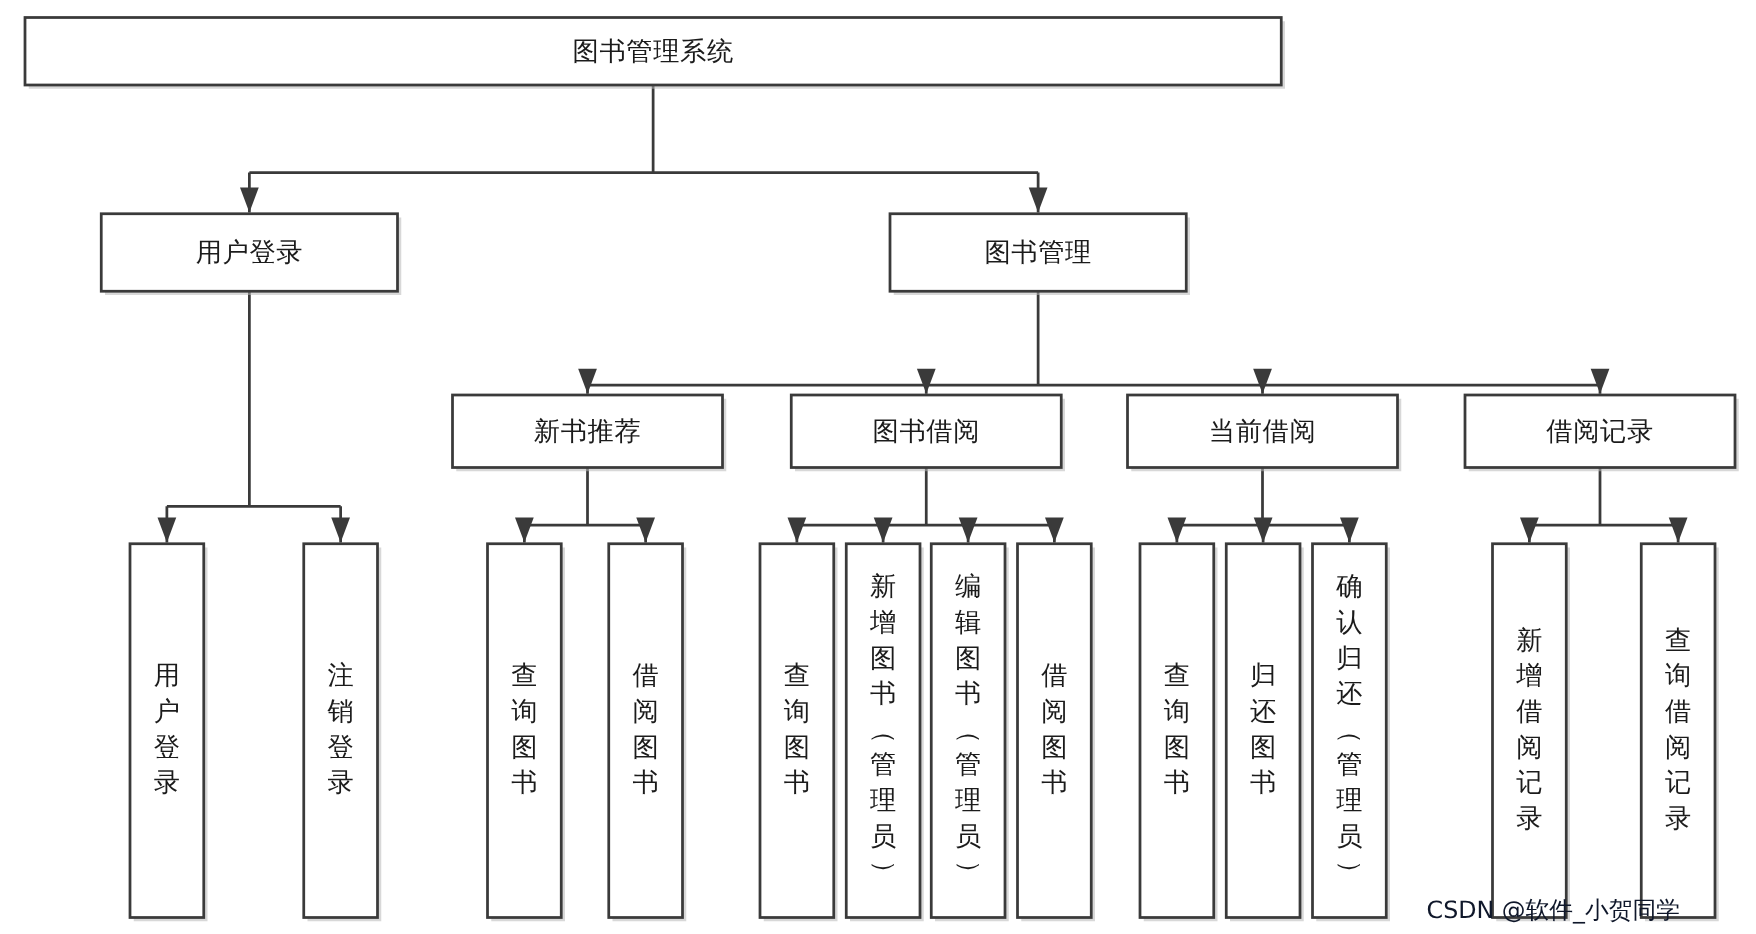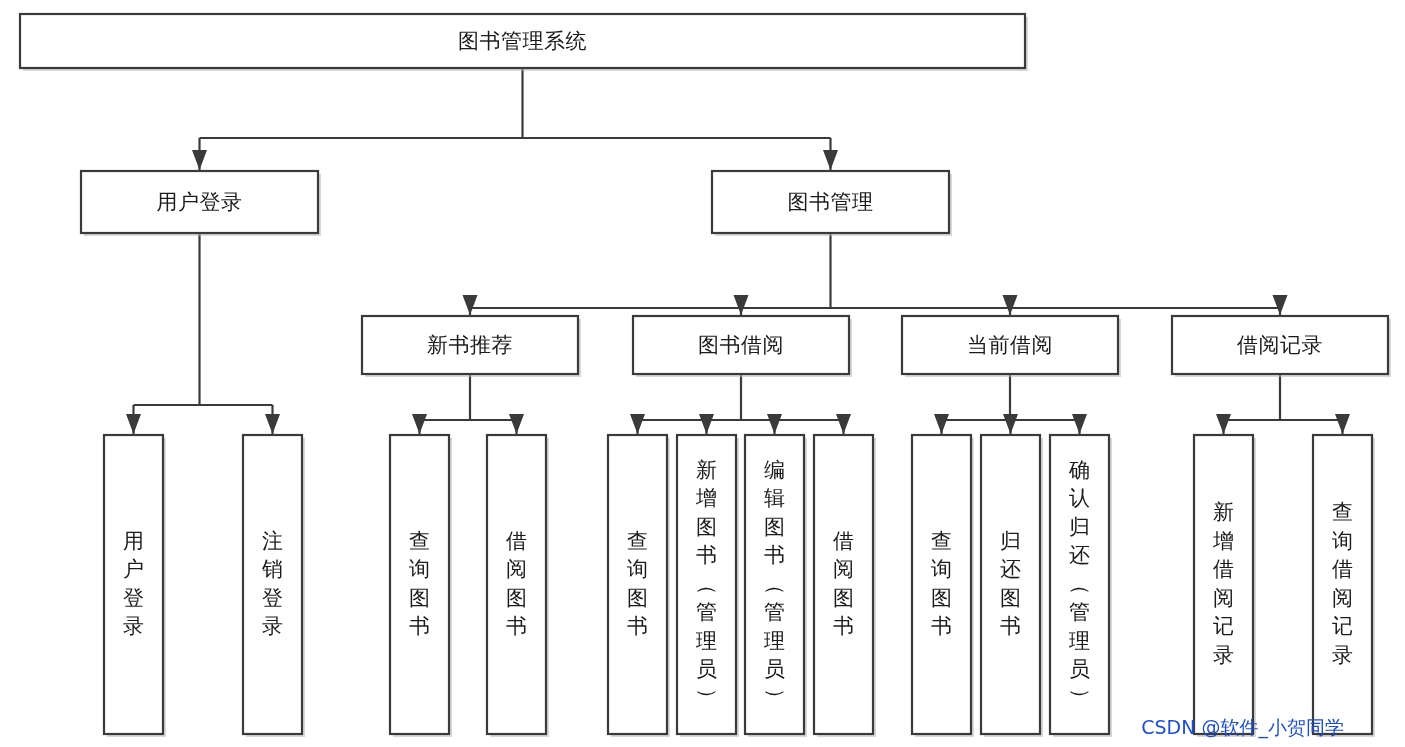--- a/index.html
+++ b/index.html
@@ -61,21 +61,21 @@
     fill: #1b1b1b;
     text-anchor: middle;
     dominant-baseline: middle;
   }
   .watermark-text {
     position: absolute;
     right: 10px;
     bottom: 6px;
     font-family: "DejaVu Sans", "Liberation Sans", sans-serif;
     font-size: 19px;
-    color: #1d4ed8;
+    color: #0f172a;
     white-space: nowrap;
     user-select: none;
   }
 </style>
 </head>
 <body>
 
 <div id="diagram-root">
 
   <svg id="tree-svg" viewBox="0 0 1405 747" xmlns="http://www.w3.org/2000/svg">

